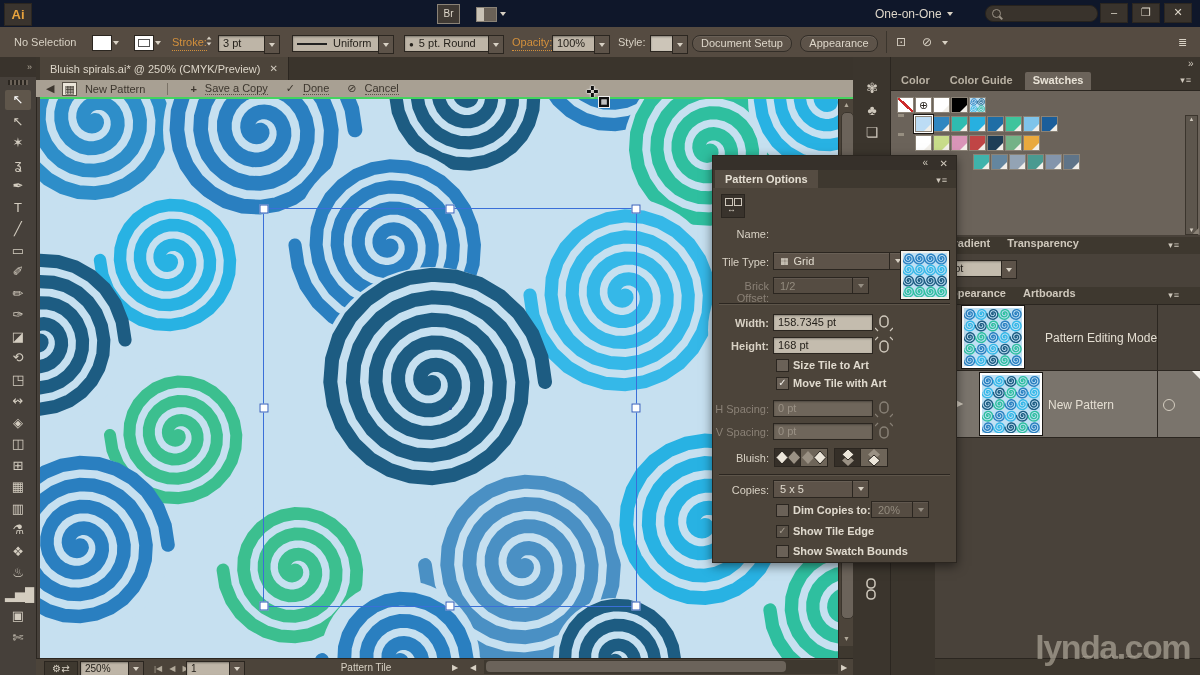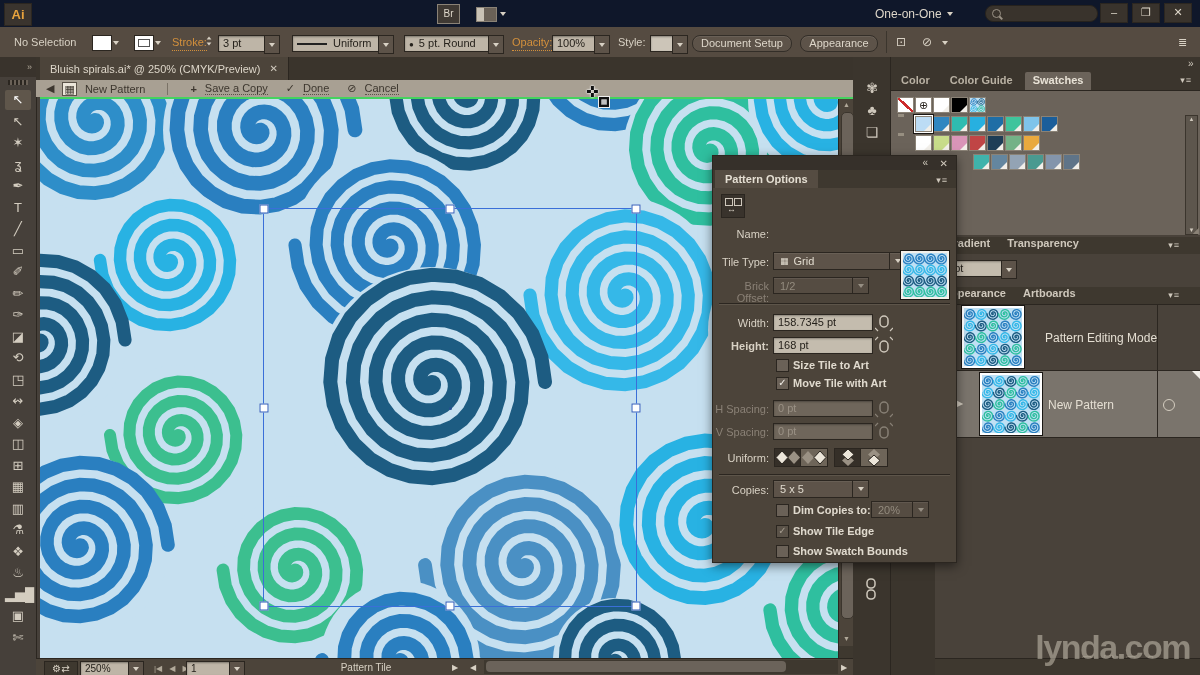--- a/index.html
+++ b/index.html
@@ -577,21 +577,21 @@
     <div class="dlg-lbl dim" style="left:0;top:124px;">Brick Offset:</div>
     <div class="dd dim" style="left:60px;top:121px;width:88px;height:15px;">
       <span>1/2</span>
         <span class="dd-car">
           <span class="caret" style="opacity:.5;"></span>
         </span>
     </div>
 
     <div class="sepline" style="top:147px;"></div>
 
-    <div class="dlg-lbl" style="left:0;top:161px;font-weight:normal;">Width:</div>
+    <div class="dlg-lbl" style="left:0;top:161px;font-weight:bold;">Width:</div>
     <div class="dlg-fld" style="left:60px;top:158px;width:90px;height:15px;">158.7345 pt</div>
     <div class="dlg-lbl" style="left:0;top:184px;font-weight:bold;">Height:</div>
     <div class="dlg-fld" style="left:60px;top:181px;width:90px;height:15px;">168 pt</div>
     <svg class="abs" style="left:162px;top:158px;" width="18" height="40" viewBox="0 0 18 40">
       <rect x="5" y="2" width="8" height="11" rx="4" fill="none" stroke="#cfc8bc" stroke-width="1.5"></rect>
       <rect x="5" y="27" width="8" height="11" rx="4" fill="none" stroke="#cfc8bc" stroke-width="1.5"></rect>
       <line x1="3" y1="17" x2="0" y2="14" stroke="#cfc8bc" stroke-width="1.2"></line>
         <line x1="15" y1="17" x2="18" y2="14" stroke="#cfc8bc" stroke-width="1.2"></line>
       <line x1="3" y1="23" x2="0" y2="26" stroke="#cfc8bc" stroke-width="1.2"></line>
         <line x1="15" y1="23" x2="18" y2="26" stroke="#cfc8bc" stroke-width="1.2"></line>
@@ -608,21 +608,21 @@
     <div class="dlg-fld dim" style="left:60px;top:267px;width:90px;height:15px;">0 pt</div>
     <svg class="abs" style="left:162px;top:244px;opacity:.45;" width="18" height="40" viewBox="0 0 18 40">
       <rect x="5" y="2" width="8" height="11" rx="4" fill="none" stroke="#cfc8bc" stroke-width="1.5"></rect>
       <rect x="5" y="27" width="8" height="11" rx="4" fill="none" stroke="#cfc8bc" stroke-width="1.5"></rect>
       <line x1="3" y1="17" x2="0" y2="14" stroke="#cfc8bc" stroke-width="1.2"></line>
         <line x1="15" y1="17" x2="18" y2="14" stroke="#cfc8bc" stroke-width="1.2"></line>
       <line x1="3" y1="23" x2="0" y2="26" stroke="#cfc8bc" stroke-width="1.2"></line>
         <line x1="15" y1="23" x2="18" y2="26" stroke="#cfc8bc" stroke-width="1.2"></line>
     </svg>
 
-    <div class="dlg-lbl" style="left:0;top:296px;">Uniform:</div>
+    <div class="dlg-lbl" style="left:0;top:296px;">Bluish:</div>
     <div class="ov-btn sel" style="left:61px;top:292px;">
       <svg width="26" height="17" viewBox="0 0 26 17">
           <polygon points="19,2 25,8.5 19,15 13,8.5" fill="#9a9184"></polygon>
           <polygon points="7,2 13,8.5 7,15 1,8.5" fill="#ece6da" stroke="#2b2620"></polygon>
         </svg>
     </div>
     <div class="ov-btn" style="left:87px;top:292px;">
       <svg width="26" height="17" viewBox="0 0 26 17">
           <polygon points="7,2 13,8.5 7,15 1,8.5" fill="#9a9184"></polygon>
           <polygon points="19,2 25,8.5 19,15 13,8.5" fill="#ece6da" stroke="#2b2620"></polygon>

